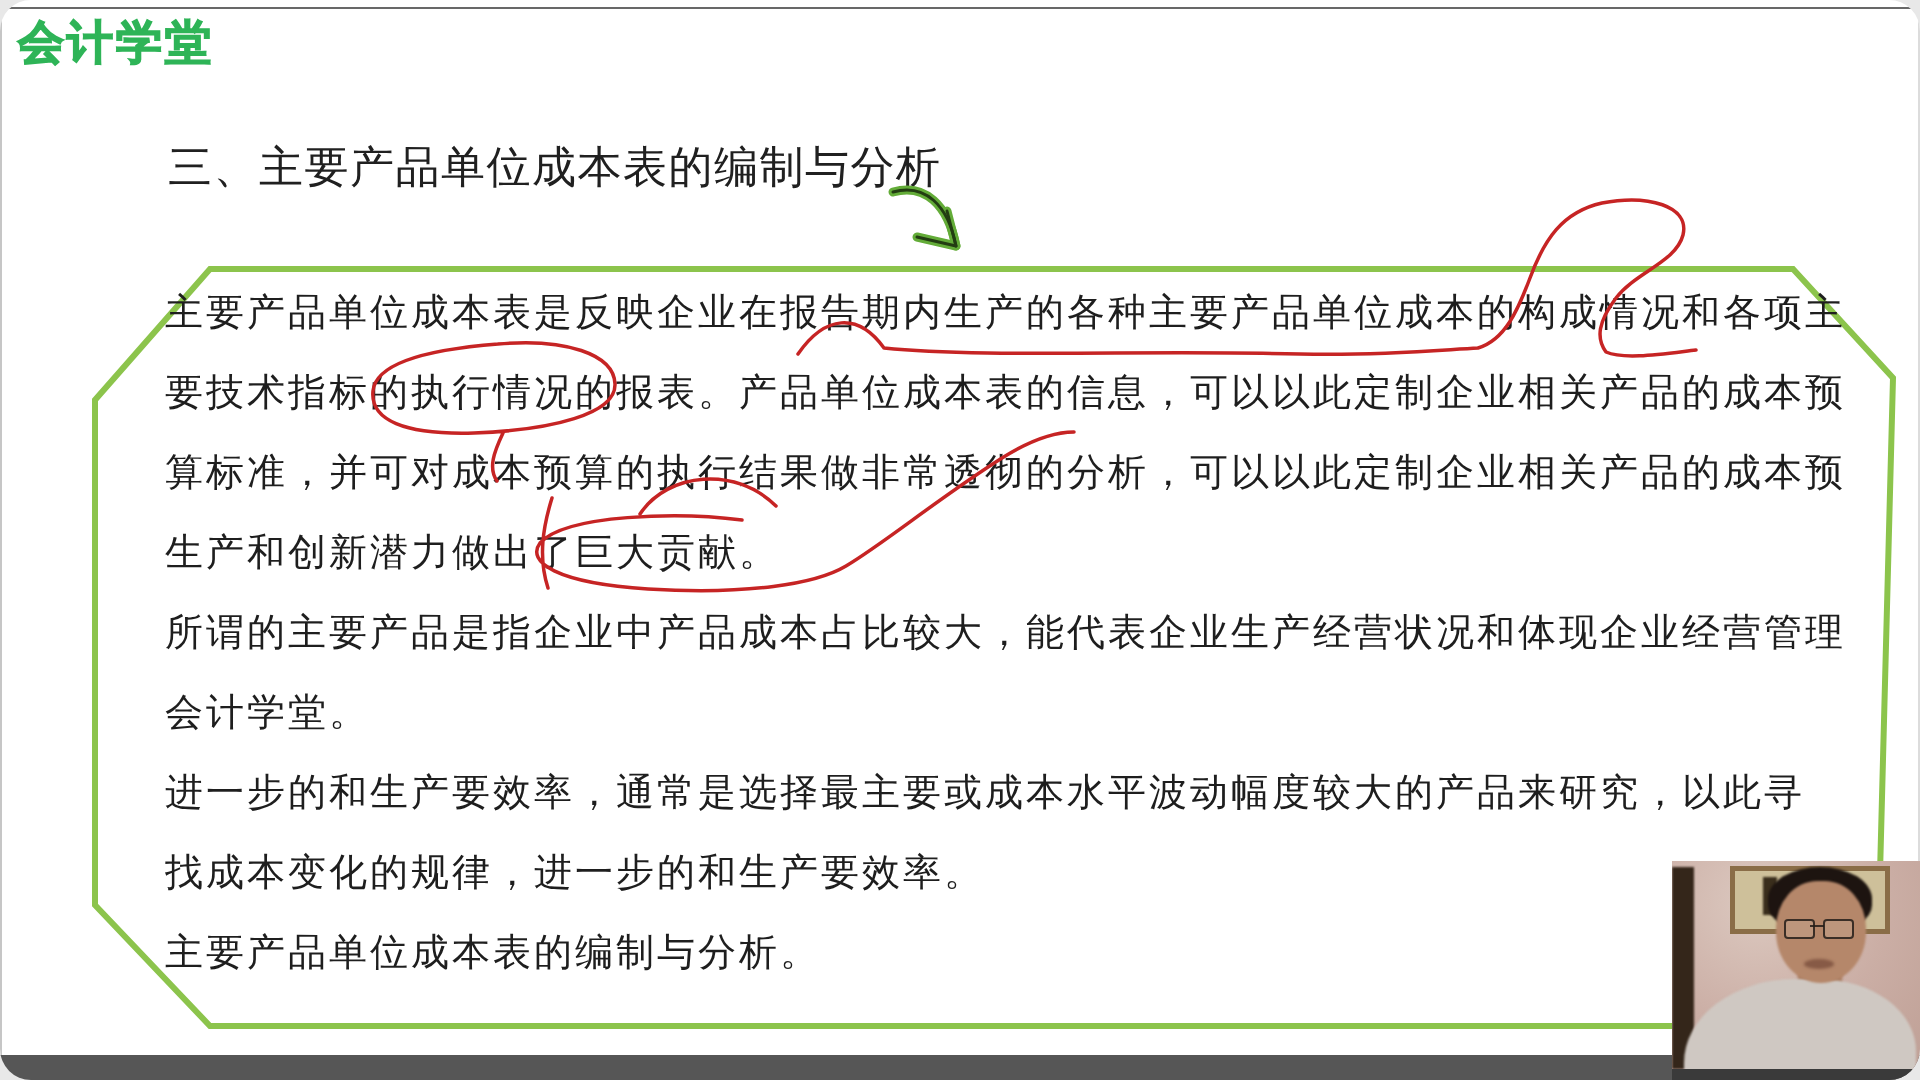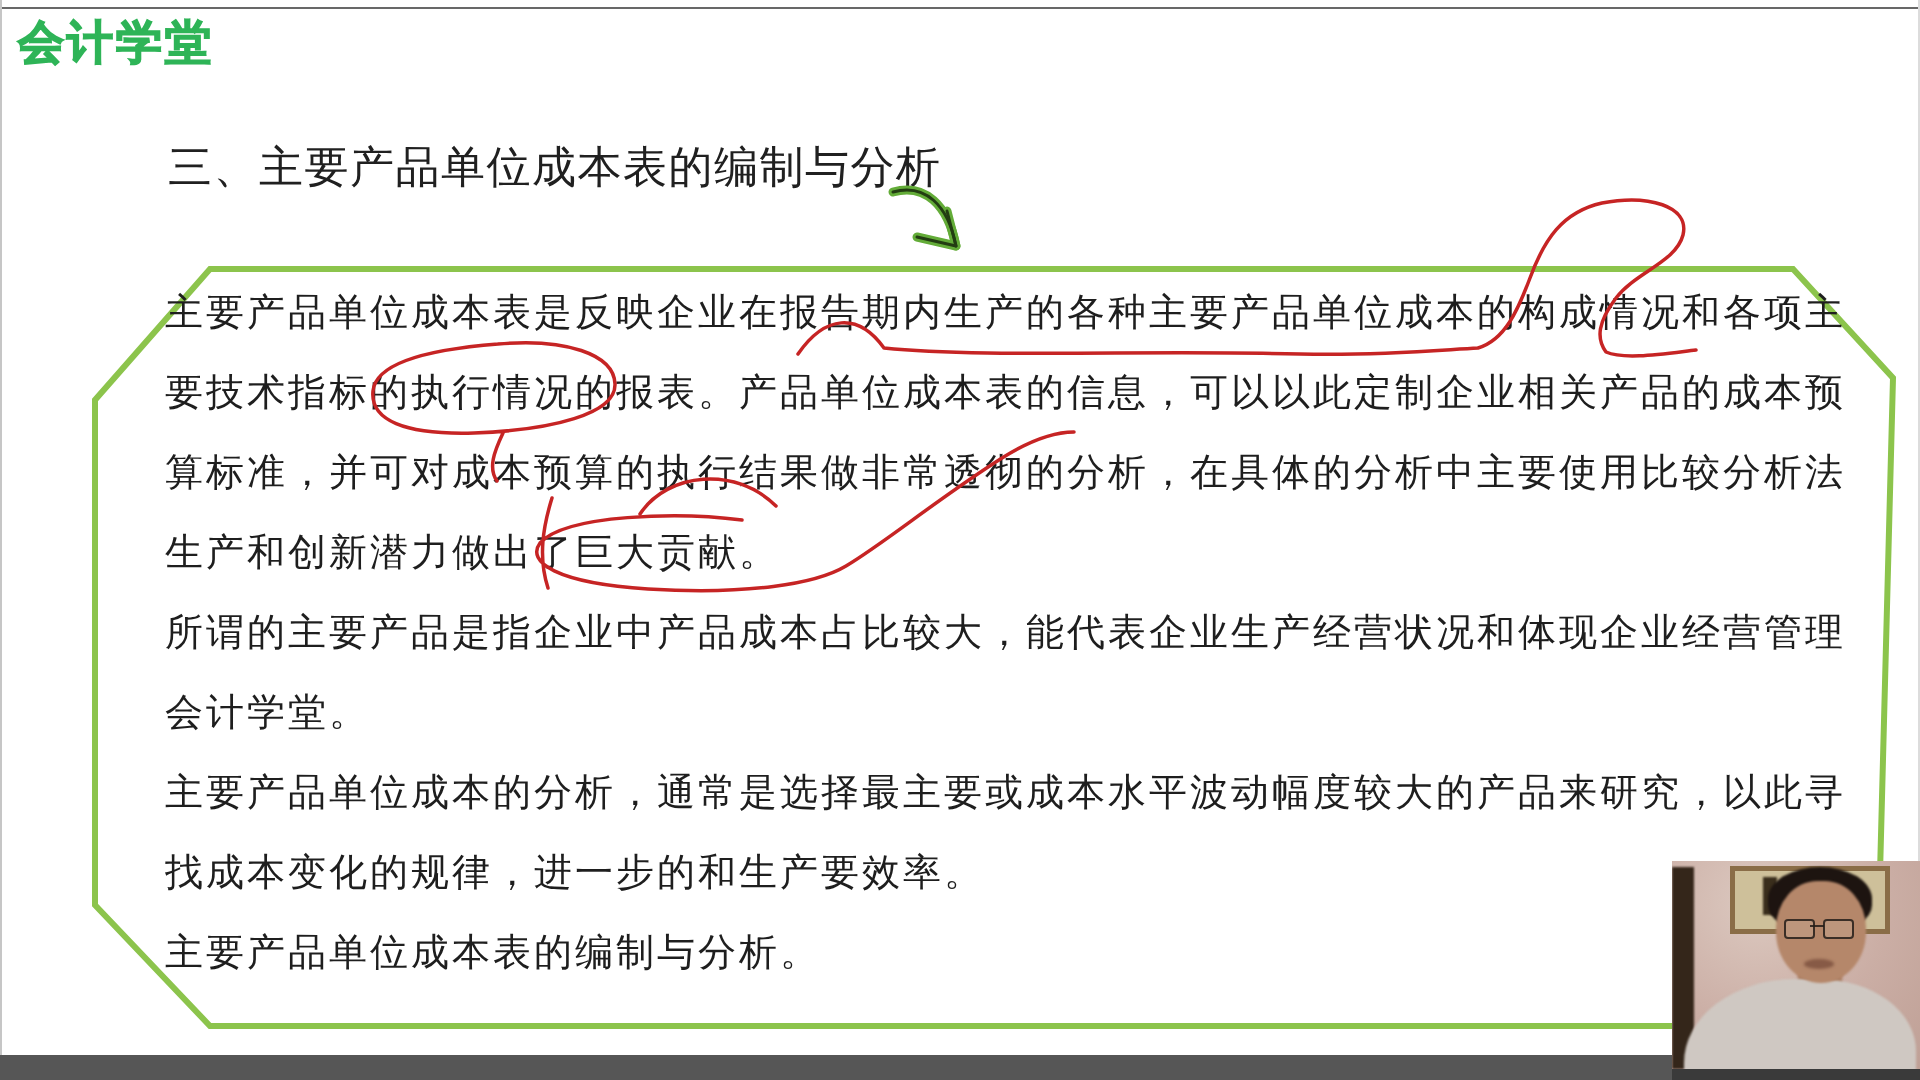--- a/index.html
+++ b/index.html
@@ -1,18 +1,18 @@
 <!DOCTYPE html>
 <html style="--brand-green: #2eb457; --box-green: #8cc44c; --annotation-red: #c62424; --arrow-green: #63ac38; --text-dark: #1e1e1e; --bar-gray: #565656;"><head>
 <meta charset="utf-8">
 <style>
   html,body{margin:0;padding:0;background:#e8e8e8;}
   .stage{
     position:relative;width:1920px;height:1080px;background:#ffffff;
-    overflow:hidden;font-family:Liberation Sans, sans-serif;
+    overflow:hidden;font-family:Liberation Sans, sans-serif;border-radius:31px;
     -webkit-font-smoothing:antialiased;
   }
   .top-line{position:absolute;left:0;top:7px;width:1920px;height:2px;background:#4d4d4d;opacity:.85;}
   .edge-left{position:absolute;left:0;top:0;width:2px;height:1080px;background:#c6c6c6;}
   .edge-right{position:absolute;right:0;top:0;width:2px;height:1080px;background:#dcdcdc;}
 
   .brand{
     position:absolute;left:18px;top:12px;
     font-size:46px;font-weight:bold;letter-spacing:3px;
     color:var(--brand-green,#2eb457);
@@ -87,25 +87,25 @@
 
   <div class="slide-title">三、主要产品单位成本表的编制与分析</div>
 
   <svg class="layer" viewBox="0 0 1920 1080">
     <polygon class="box-path" points="210,269 1793,269 1893,378 1876,1026 210,1026 95,905 95,400"></polygon>
   </svg>
 
   <div class="content-box">
     <div class="content-line">主要产品单位成本表是反映企业在报告期内生产的各种主要产品单位成本的构成情况和各项主</div>
     <div class="content-line">要技术指标的执行情况的报表。产品单位成本表的信息，可以以此定制企业相关产品的成本预</div>
-    <div class="content-line">算标准，并可对成本预算的执行结果做非常透彻的分析，在具体的分析中主要使用比较分析法</div>
+    <div class="content-line">算标准，并可对成本预算的执行结果做非常透彻的分析，可以以此定制企业相关产品的成本预</div>
     <div class="content-line">生产和创新潜力做出了巨大贡献。</div>
     <div class="content-line">所谓的主要产品是指企业中产品成本占比较大，能代表企业生产经营状况和体现企业经营管理</div>
     <div class="content-line">会计学堂。</div>
-    <div class="content-line">主要产品单位成本的分析，通常是选择最主要或成本水平波动幅度较大的产品来研究，以此寻</div>
+    <div class="content-line">进一步的和生产要效率，通常是选择最主要或成本水平波动幅度较大的产品来研究，以此寻</div>
     <div class="content-line">找成本变化的规律，进一步的和生产要效率。</div>
     <div class="content-line">主要产品单位成本表的编制与分析。</div>
   </div>
 
   <svg class="layer" viewBox="0 0 1920 1080">
     <path class="red-path" d="M 798 354 C 825 315 858 312 884 348
          M 884 348 C 980 358 1150 350 1300 354 C 1380 356 1440 350 1478 348
          M 1478 348 C 1505 340 1518 310 1530 278 C 1544 240 1562 212 1602 203
          C 1648 194 1690 206 1683 235 C 1676 262 1636 272 1616 298
          C 1598 322 1596 338 1606 352 C 1624 360 1662 354 1696 350"></path>

